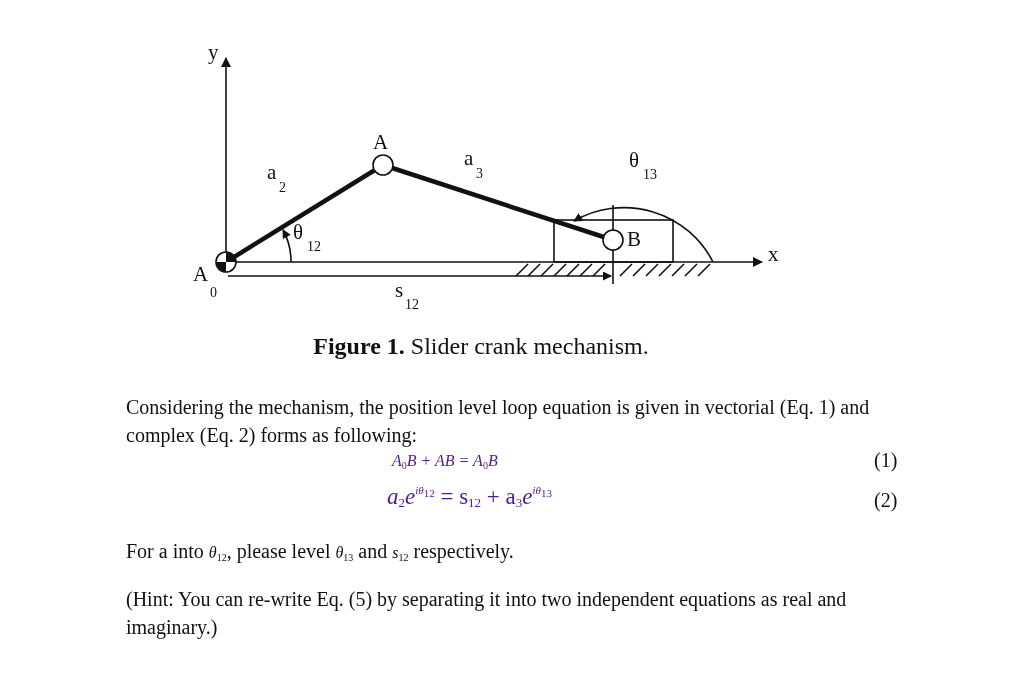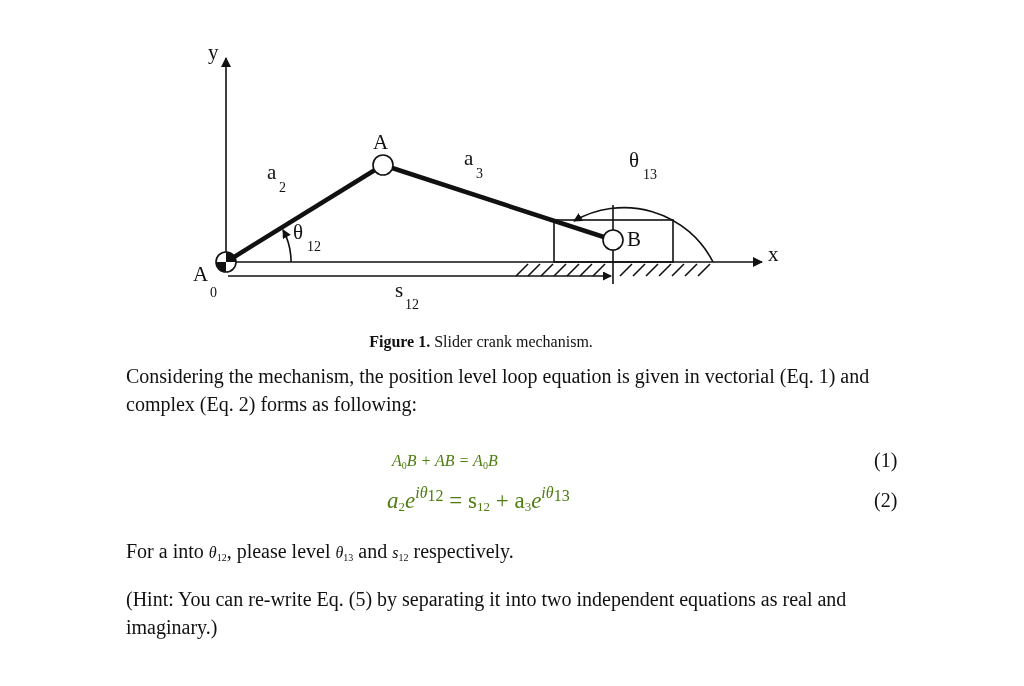--- a/index.html
+++ b/index.html
@@ -2,28 +2,28 @@
 <html><head>
 <meta charset="utf-8">
 <style>
   html, body { margin: 0; padding: 0; background: #ffffff; }
   body { width: 1024px; height: 686px; position: relative; overflow: hidden;
          font-family: "Liberation Serif", "DejaVu Serif", serif; color: #111; }
   #figure { position: absolute; left: 0; top: 0; width: 1024px; height: 330px; }
   .lbl { position: absolute; font-size: 21px; line-height: 1; color: #111; }
   .sub { position: absolute; font-size: 14px; line-height: 1; color: #111; }
   .caption { position: absolute; left: 0; width: 962px; top: 333px; text-align: center;
-             font-size: 16px; }
+             font-size: 24px; }
   .caption b { font-weight: bold; }
   .para { position: absolute; left: 126px; width: 790px; font-size: 20px; line-height: 28px; }
-  .eq { position: absolute; font-family: "Liberation Serif", serif; font-style: italic; color: #4d7c0f; }
+  .eq { position: absolute; font-family: "Liberation Serif", serif; font-style: italic; color: #4c1d95; }
   .eqnum { position: absolute; left: 874px; font-size: 20px; }
   .ital { font-style: italic; font-size: 16px; }
   .tiny { font-size: 10px; font-style: normal; vertical-align: -3px; }
-  .sup { font-size: 16px; vertical-align: 10px; margin-top: 40px; }
+  .sup { font-size: 11px; vertical-align: 10px; margin-top: 40px; }
 </style>
 </head>
 <body>
 
 <div id="figure">
   <svg width="1024" height="330" viewBox="0 0 1024 330">
     <defs>
       <marker id="arrowHead" markerWidth="10" markerHeight="10" refX="9" refY="5" orient="auto" markerUnits="userSpaceOnUse">
         <path d="M0,0 L10,5 L0,10 z" fill="#111"></path>
       </marker>
@@ -91,21 +91,21 @@
   <span class="lbl" style="left:629px; top:150px;">θ</span>
   <span class="sub" style="left:643px; top:168px;">13</span>
   <span class="lbl" style="left:395px; top:280px;">s</span>
   <span class="sub" style="left:405px; top:298px;">12</span>
 </div>
 
 <div class="caption">
   <b>Figure 1.</b><span> Slider crank mechanism.</span>
 </div>
 
-<div class="para" style="top:362px;">Considering the mechanism, the position level loop equation is given in vectorial (Eq. 1) and complex (Eq. 2) forms as following:</div>
+<div class="para" style="top:393px;">Considering the mechanism, the position level loop equation is given in vectorial (Eq. 1) and complex (Eq. 2) forms as following:</div>
 
 <div class="eq" style="left:392px; top:452px; font-size:16px;">
   <span>A</span><span class="tiny">0</span><span>B + AB = A</span><span class="tiny">0</span><span>B</span>
 </div>
 <div class="eqnum" style="top:449px;">(1)</div>
 
 <div class="eq" style="left:387px; top:484px; font-size:23px;">
   <span>a</span><span class="tiny" style="font-size:13px;">2</span><span>e</span><span class="sup">iθ</span><span class="sup tiny" style="vertical-align:7px;">12</span><span style="font-style:normal;"> = s</span><span class="tiny" style="font-size:13px;">12</span><span style="font-style:normal;"> + a</span><span class="tiny" style="font-size:13px;">3</span><span>e</span><span class="sup">iθ</span><span class="sup tiny" style="vertical-align:7px;">13</span>
 </div>
 <div class="eqnum" style="top:489px;">(2)</div>

